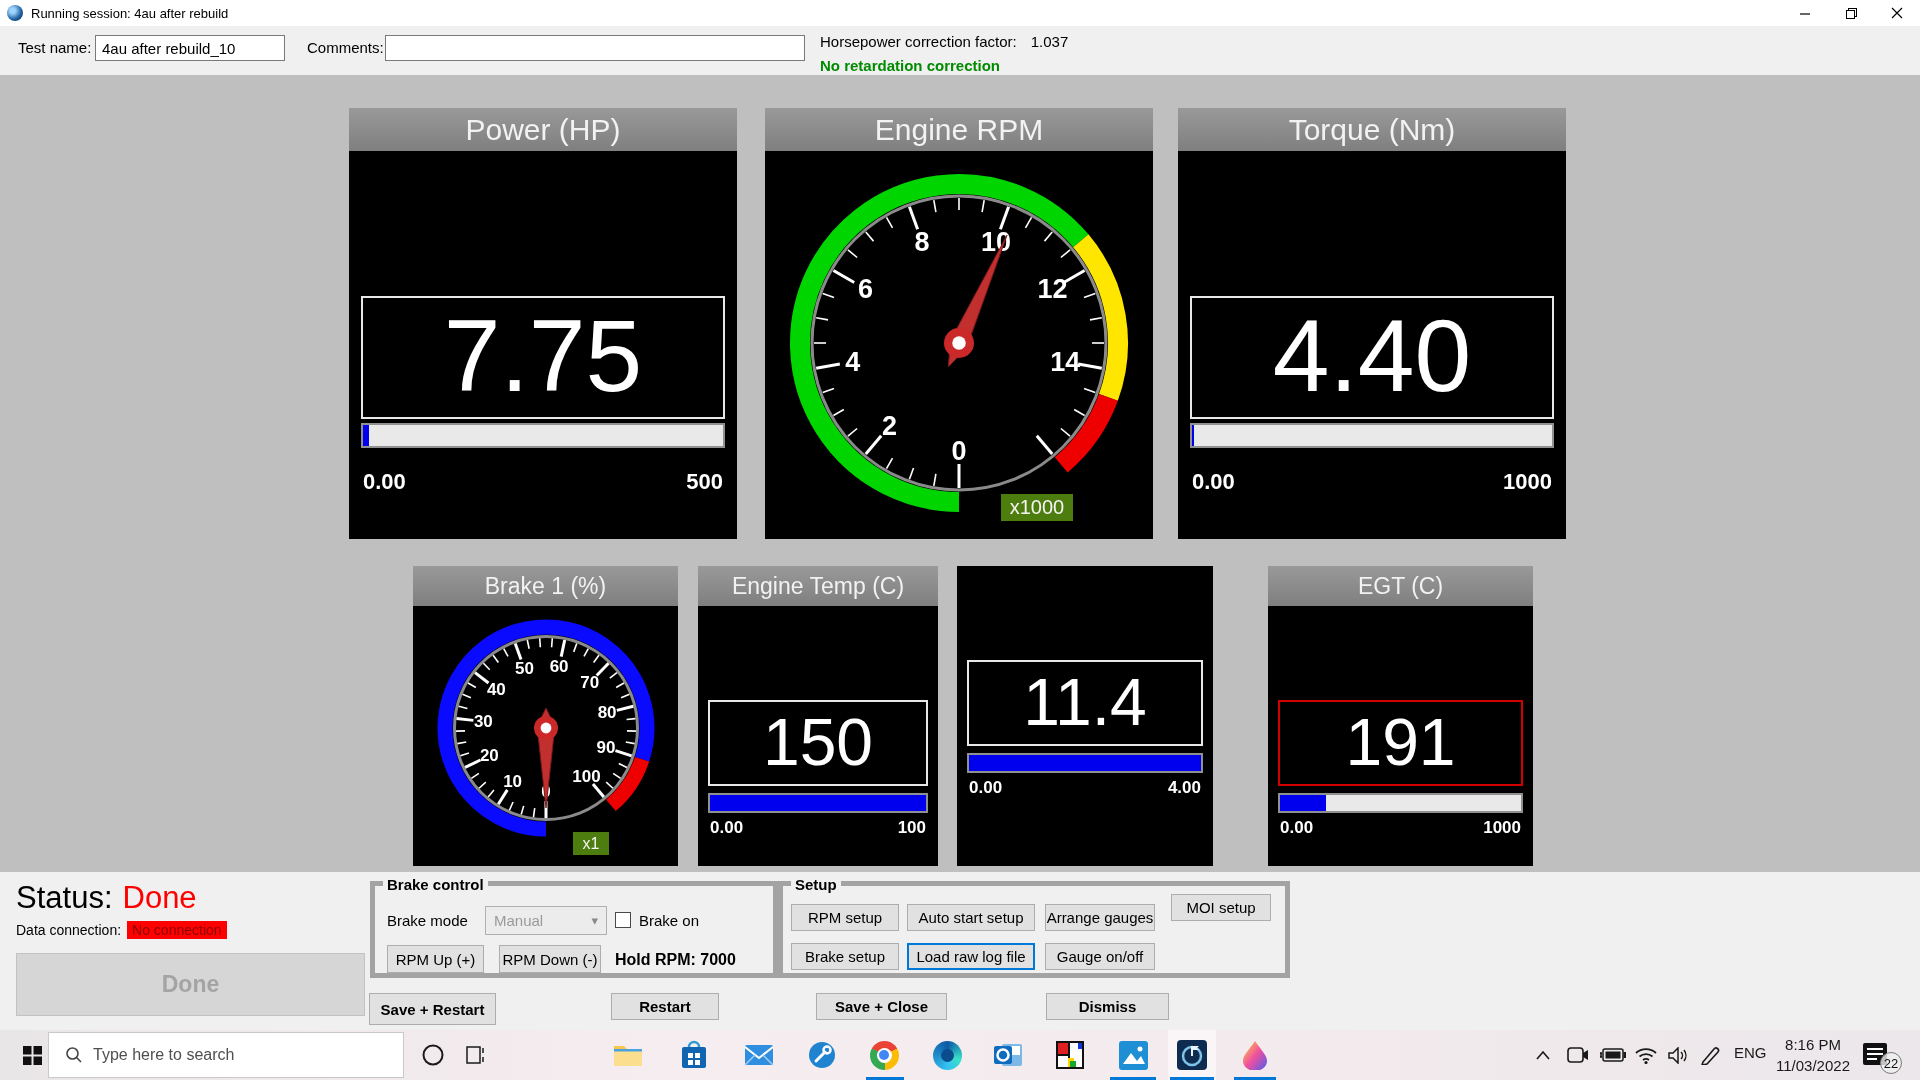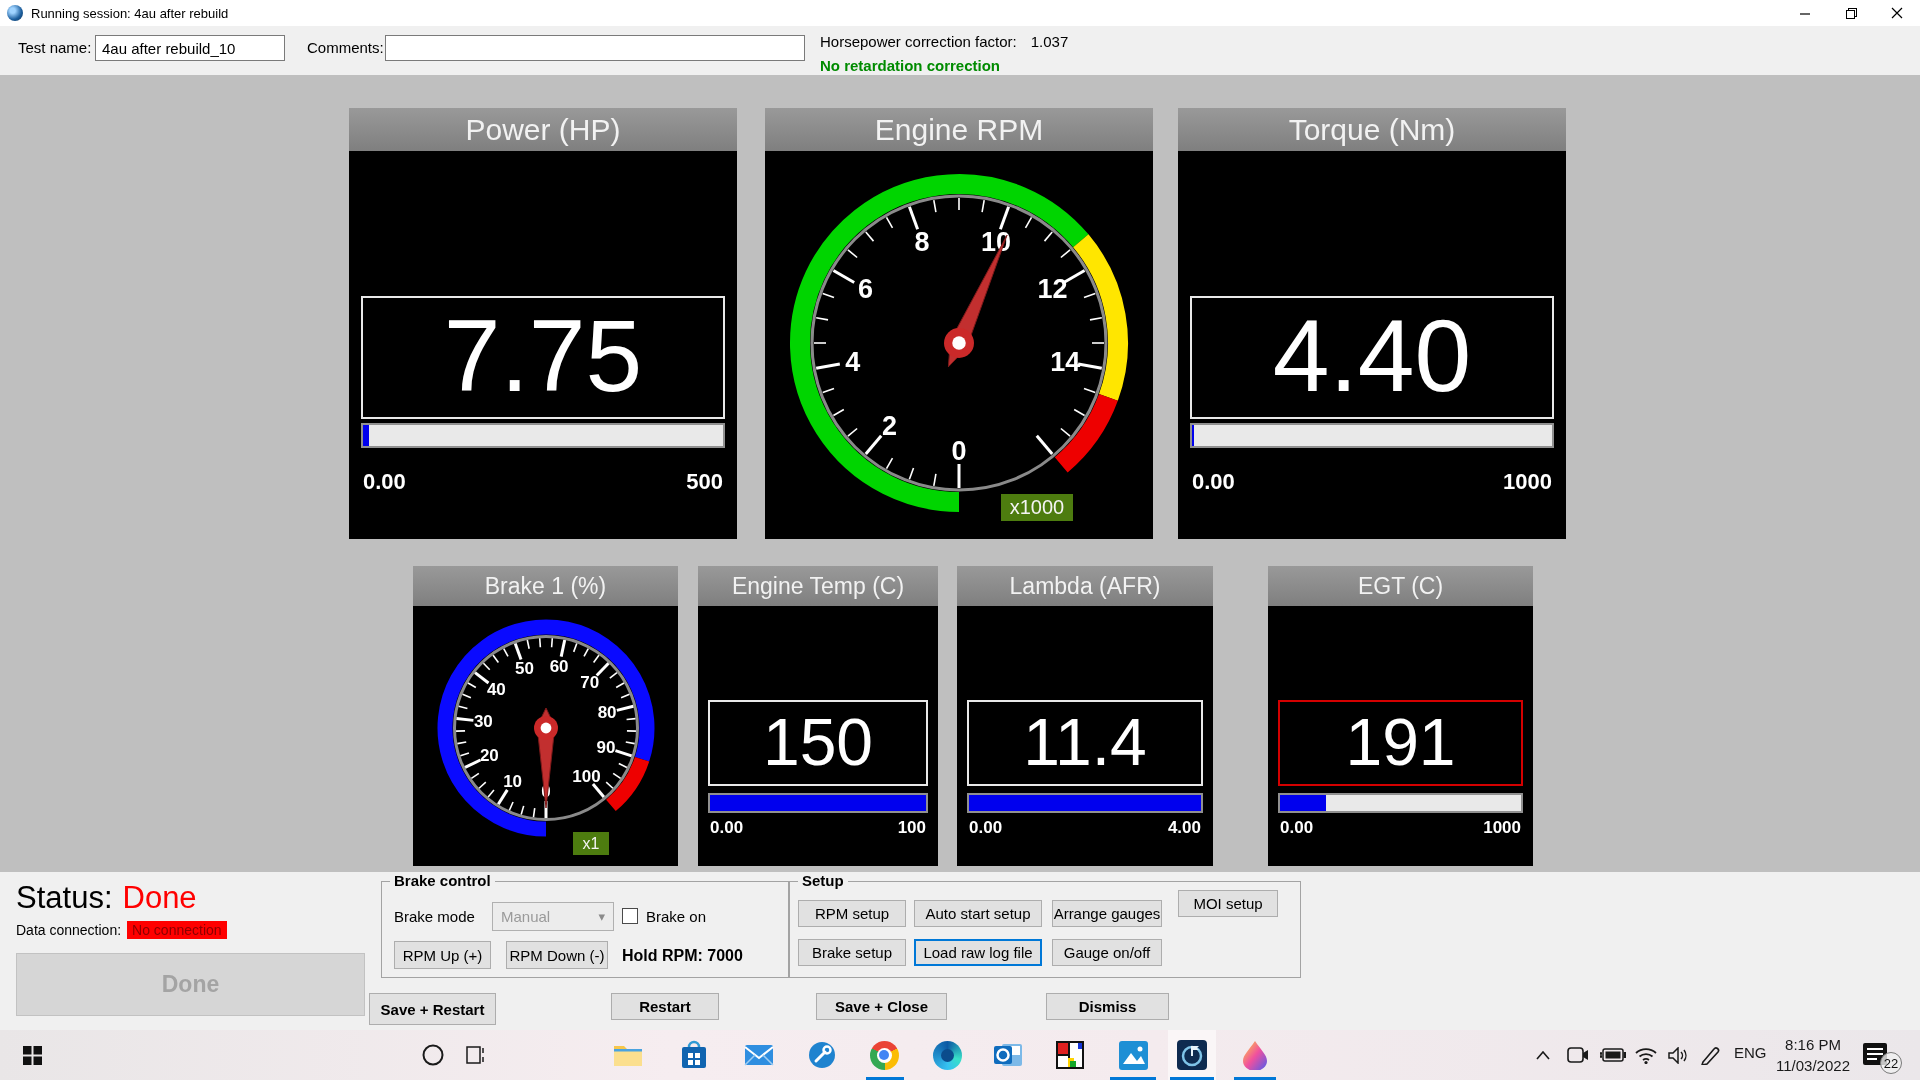--- a/index.html
+++ b/index.html
@@ -48,21 +48,21 @@
   .bottom { position:absolute; left:0; top:872px; width:1920px; height:158px; background:#f0f0f0; }
   .status-line { position:absolute; left:16px; top:8px; font-size:31px; color:#000; }
   .status-val { color:#ff0000; margin-left:10px; }
   .conn-line { position:absolute; left:16px; top:50px; font-size:14px; font-weight:400; color:#000; }
   .conn-chip { background:#ff0000; color:#8b0000; padding:1px 5px; margin-left:6px; }
   .btn { position:absolute; background:#e1e1e1; border:1px solid #adadad; font-size:15px; color:#000;
          display:flex; align-items:center; justify-content:center; font-family:"Liberation Sans",sans-serif; }
   .btn.bold { font-weight:700; }
   .btn.focused { border:2px solid #0078d7;text-align:center; }
   .done-btn { left:16px; top:81px; width:349px; height:63px; background:#d6d6d6; border:1px solid #c2c2c2; color:#a4a4a4; font-size:23px; font-weight:700; }
-  .group { position:absolute; border:1px solid #a3a3a3;margin-left:11px; }
+  .group { position:absolute; border:5px solid #a3a3a3; }
   .group-legend { position:absolute; top:-10px; left:8px; background:#f0f0f0; padding:0 4px; font-size:15px; font-weight:700; color:#000; }
   .grp-lbl { position:absolute; font-size:15px; color:#000; }
   .combo { position:absolute; background:#ececec; border:1px solid #b0b0b0; color:#9a9a9a; font-size:15px; display:flex; align-items:center; padding:0 8px;justify-content:space-between; }
   .combo .chev { margin-left:auto; color:#8a8a8a; font-size:13px; }
   .chk { position:absolute; width:16px; height:16px; background:#fff; border:1px solid #4a4a4a; }
   .holdrpm { position:absolute; font-size:16px; font-weight:700; color:#000; }
 
   
   .taskbar { position:absolute; left:0; top:1030px; width:1920px; height:50px;
              background:linear-gradient(90deg,#e9e6e7 0%,#f6edf0 35%,#f4ebee 60%,#ebe7ea 100%); }
@@ -277,21 +277,20 @@
             <div class="hfill" style="width: 100%;"></div>
           </div>
         <div class="range" style="left:12px;width:216px">
           <span>0.00</span>
           <span>100</span>
         </div>
       </div>
     </div>
 
     <div class="panel small" style="left:957px;top:491px;width:256px;height:300px">
-      <div class="phead">Lambda (AFR)</div>
       <div class="pbody" style="height:260px">
         <div class="digi" style="left:10px;width:236px">11.4</div>
         <div class="hbar" style="left:10px;width:236px">
             <div class="hfill" style="width: 100%;"></div>
           </div>
         <div class="range" style="left:12px;width:232px">
           <span>0.00</span>
           <span>4.00</span>
         </div>
       </div>
@@ -357,20 +356,27 @@
 
     <div class="tb-item" style="left:12px;width:40px">
       <svg width="19" height="19">
           <rect x="0" y="0" width="8.5" height="8.5" fill="#111"></rect>
           <rect x="10.5" y="0" width="8.5" height="8.5" fill="#111"></rect>
           <rect x="0" y="10.5" width="8.5" height="8.5" fill="#111"></rect>
           <rect x="10.5" y="10.5" width="8.5" height="8.5" fill="#111"></rect>
         </svg>
     </div>
 
+    <div class="searchbox">
+      <svg width="18" height="18" style="margin:0 10px 0 16px">
+          <circle cx="7.5" cy="7.5" r="5.5" fill="none" stroke="#444" stroke-width="1.6"></circle>
+          <line x1="11.5" y1="11.5" x2="16" y2="16" stroke="#444" stroke-width="1.6"></line>
+        </svg>
+      <input placeholder="Type here to search" style="">
+    </div>
 
     <div class="tb-item" style="left:412px;width:42px">
       <svg width="24" height="24">
           <circle cx="12" cy="12" r="9.5" fill="none" stroke="#1a1a1a" stroke-width="2"></circle>
         </svg>
     </div>
     <div class="tb-item" style="left:454px;width:42px">
       <svg width="22" height="20">
           <rect x="3" y="2" width="13" height="16" fill="none" stroke="#1a1a1a" stroke-width="1.5"></rect>
           <line x1="19" y1="3" x2="19" y2="8" stroke="#1a1a1a" stroke-width="1.5"></line>

